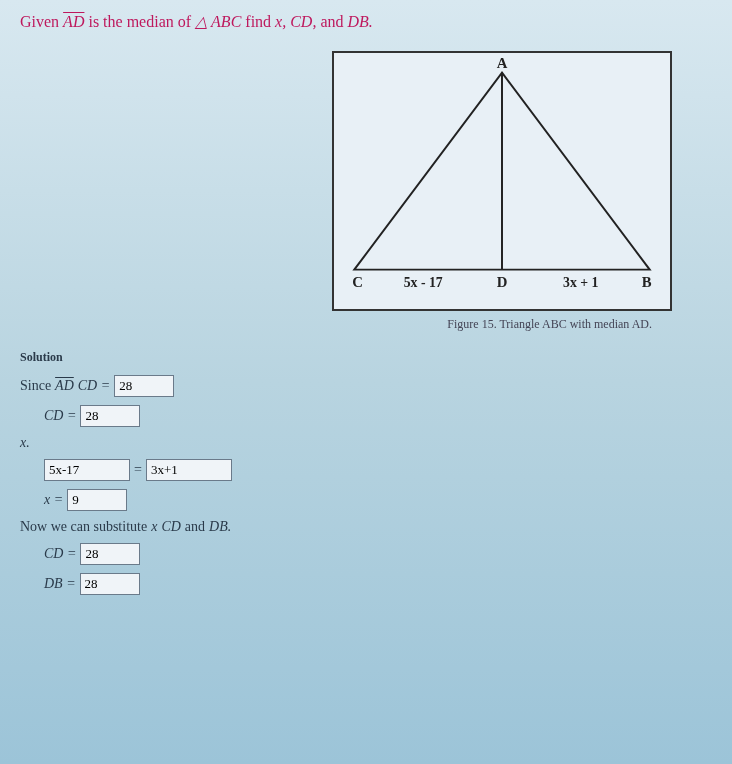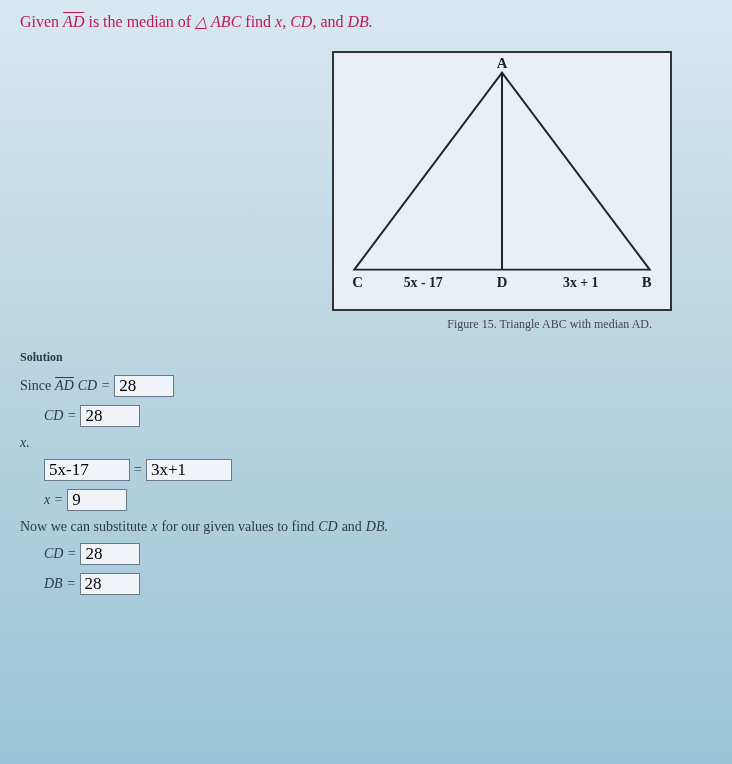--- a/index.html
+++ b/index.html
@@ -6,21 +6,21 @@
 body{width:732px;height:764px;font-family:Georgia,serif;background:linear-gradient(180deg,#d8e8f0 0%,#b8d4e0 50%,#9cc4d8 100%);color:#2a3a4a;padding:12px 20px;position:relative;overflow:hidden}
 .prompt{font-size:16px;color:#be185d;margin-bottom:20px}
 .ov{text-decoration:overline}
 .fig-wrap{display:flex;justify-content:flex-end;margin:8px 40px 4px 0}
 .fig{border:2px solid #333;background:#e8f0f6;width:340px;height:260px;position:relative}
 .fig svg{width:100%;height:100%}
 .caption{text-align:right;font-size:12px;color:#445;margin:6px 60px 18px 0}
 .sol-h{font-weight:bold;font-size:12px;margin:8px 0 10px}
 .line{font-size:14px;margin:8px 0;display:flex;align-items:center;flex-wrap:wrap;gap:4px}
 .indent{margin-left:24px}
-input[type=text]{border:1px solid #6a7a8a;background:#f0f4f8;font-family:inherit;font-size:17px;padding:2px 4px;height:22px}
+input[type=text]{border:1px solid #6a7a8a;background:#f0f4f8;font-family:inherit;font-size:13px;padding:2px 4px;height:22px}
 .w60{width:60px}
 .w70{width:86px}
 .math{font-style:italic;font-family:Georgia,serif}
 .lbl{font-weight:bold;fill:#222}
 </style>
 </head>
 <body>
 
 <div class="prompt">
   <span>Given </span><span class="ov math">AD</span><span> is the median of </span><span class="math">△ ABC</span><span> find </span><span class="math">x, CD,</span><span> and </span><span class="math">DB.</span>
@@ -67,21 +67,20 @@
 </div>
 
 <div class="line indent">
   <span class="math">x = </span>
   <input type="text" class="w60" value="9" style="">
 </div>
 
 <div class="line">
   <span>Now we can substitute </span>
     <span class="math">x</span>
-    <span> for our given values to find </span>
     <span class="math">CD</span>
     <span> and </span>
     <span class="math">DB.</span>
 </div>
 
 <div class="line indent">
   <span class="math">CD = </span>
   <input type="text" class="w60" value="28" style="">
 </div>
 

